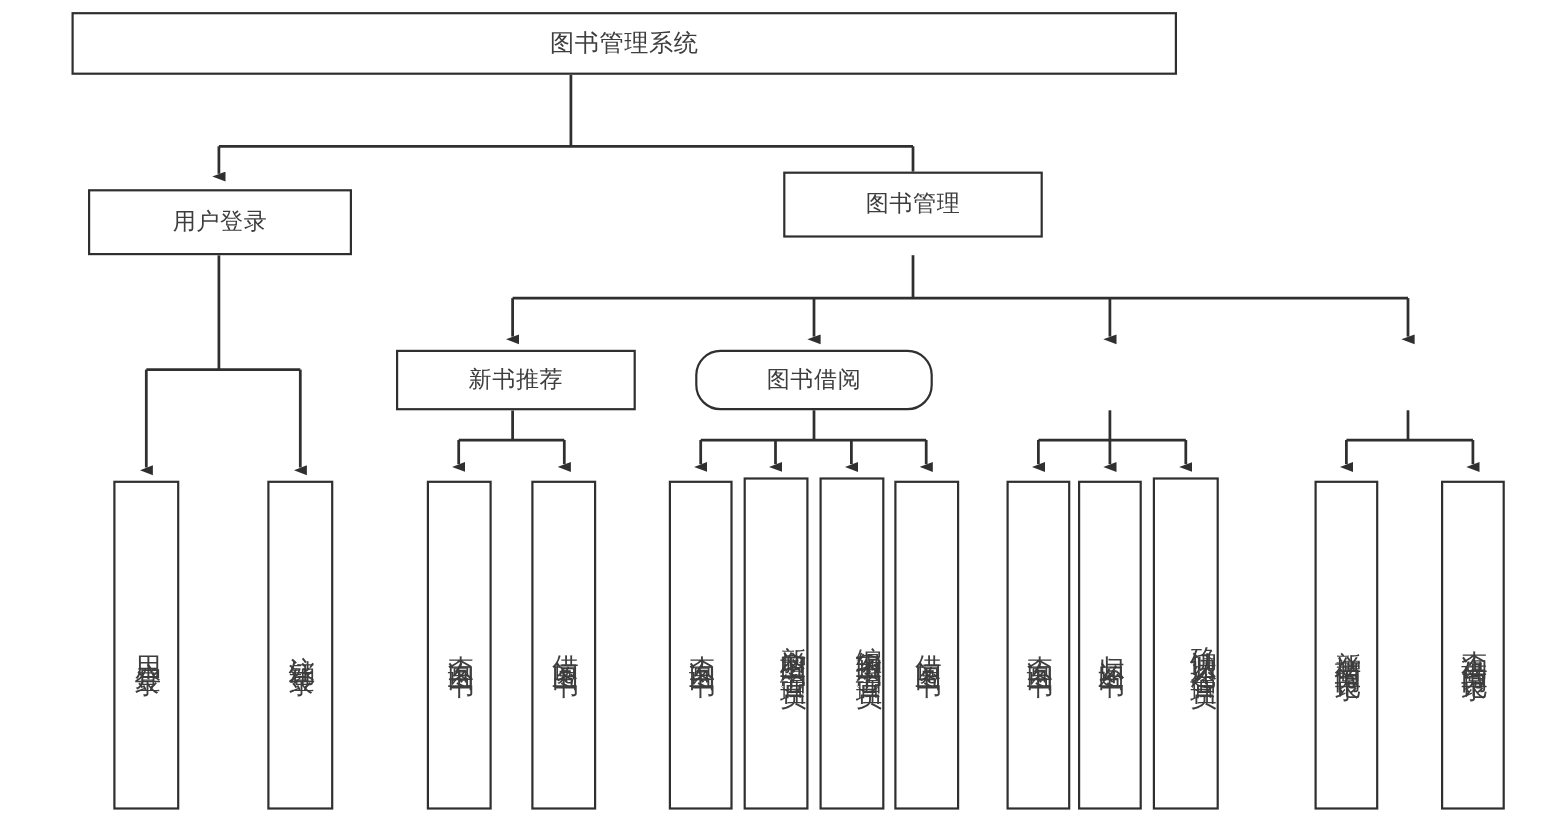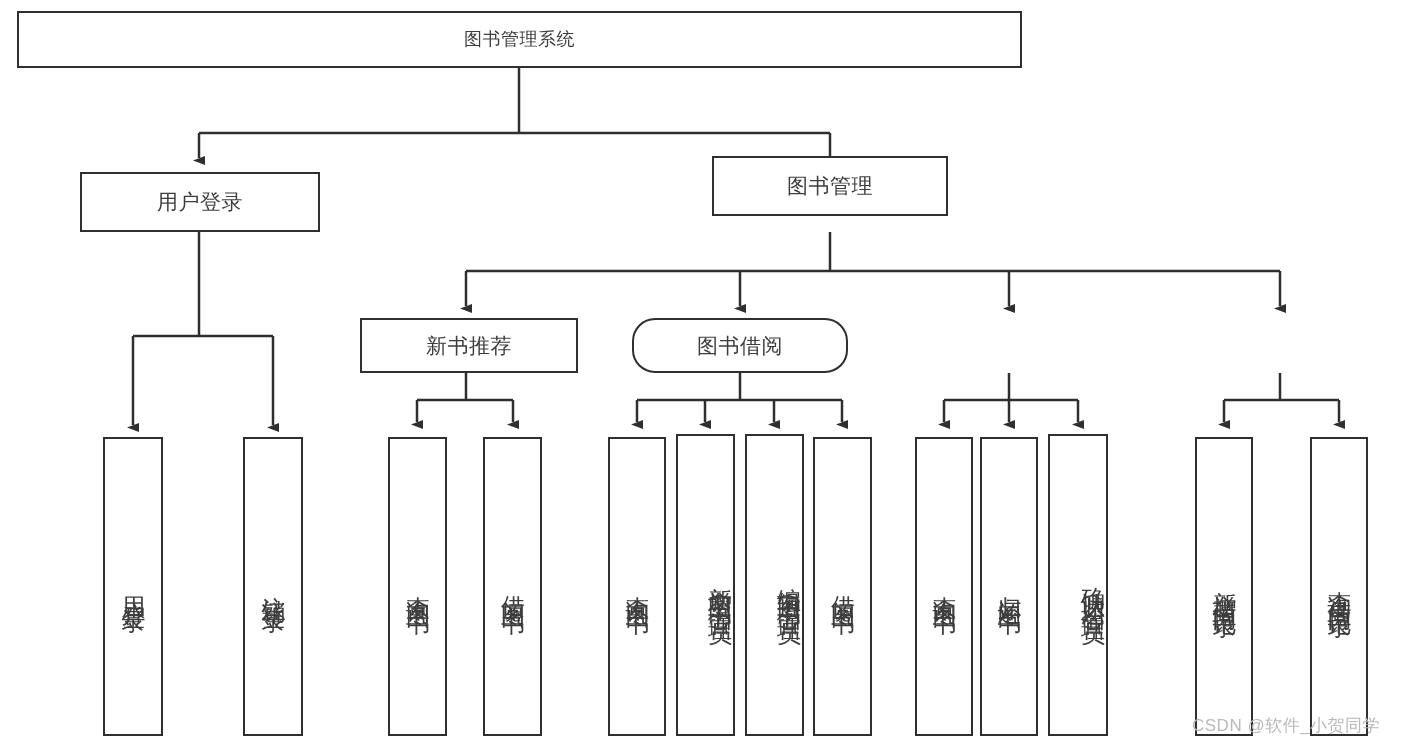--- a/index.html
+++ b/index.html
@@ -36,21 +36,22 @@
     align-items: center;
     justify-content: center;
     color: #3d3d3d;
     line-height: 1.12;
   }
   .node.h {
     font-size: 21px;
     letter-spacing: 0.5px;
   }
   .node.root {
-    font-size: 18px;
+    font-size: 22px;
+    margin-left: 48px;
   }
   .node.v {
     writing-mode: vertical-rl;
     text-orientation: upright;
     font-size: 24px;
     letter-spacing: 5px;
     align-items: flex-start;
     justify-content: center;
     padding-top: 10px;
   }
@@ -176,15 +177,14 @@
     <span>确认归还（管理员）</span>
   </div>
 
   <div class="node v mid" style="left:1195px; top:437px; width:58px; height:299px;">
     <span>新增借阅记录</span>
   </div>
   <div class="node v mid" style="left:1310px; top:437px; width:58px; height:299px;">
     <span>查询借阅记录</span>
   </div>
 
-  <div class="watermark" style="left:1192px; top:714px;">CSDN @软件_小贺同学</div>
 
 </div>
 
 </body></html>

